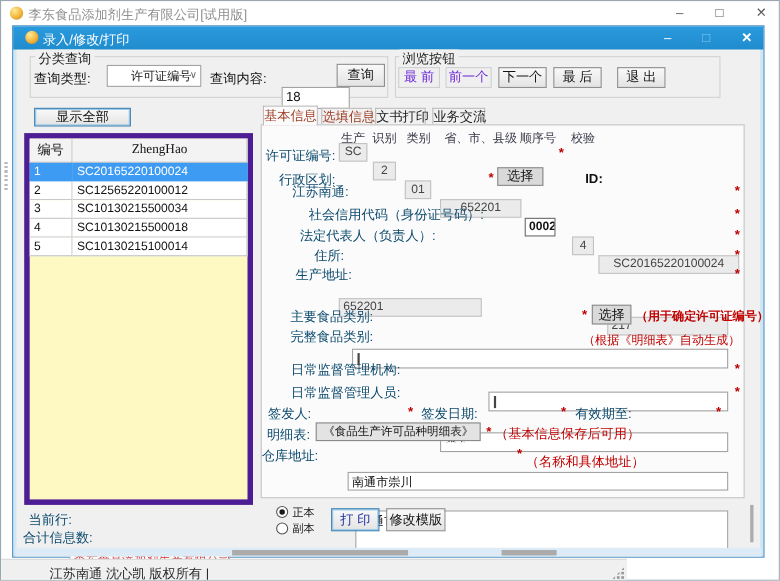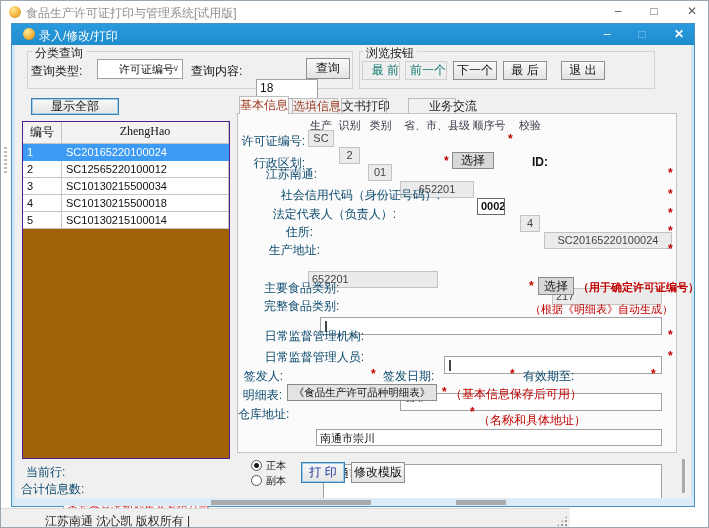--- a/index.html
+++ b/index.html
@@ -16,21 +16,21 @@
   .ititlebar{background:linear-gradient(#2a9ade,#1f8ccd);}
   .ititle{color:#fff;font-size:12px;white-space:nowrap;}
   .ictl{color:#fff;font-size:12px;text-align:center;width:20px;}
   .faded{opacity:.45;}
   
   .group{border:1px solid #d2d2d2;}
   .gtitle{background:#f0f0f0;padding:0 3px;font-size:12px;color:#222;white-space:nowrap;}
   
   .btn{background:linear-gradient(#f9f9f9,#e3e3e3);border:1px solid #8f8f8f;color:#111;
        font-size:12px;text-align:center;white-space:nowrap;overflow:hidden;}
-  .btn.disabled{background:#efefef;border-color:#cfcfcf;color:#0f766e;text-align:right;}
+  .btn.disabled{background:#efefef;border-color:#cfcfcf;color:#6d28d9;}
   .btn.gray{background:#d9d9d9;border-color:#8a8a8a;}
   .btn.focus{border:1px solid #3c7fb1;box-shadow:inset 0 0 0 1px #9ccdeb;}
   .btn.navy{color:#1c2f9e;}
   
   .lbl{color:#0c4a6e;font-size:12px;white-space:nowrap;}
   .tar{text-align:right;}
   .box{background:#fff;border:1px solid #a2a2a2;font-size:11px;color:#111;padding:1px 3px;
        white-space:nowrap;overflow:hidden;position:relative;}
   .ro{background:#ebebeb;border-color:#c2c2c2;color:#444;}
   .ctr{text-align:center;}
@@ -43,21 +43,21 @@
   .redact{position:absolute;left:4px;white-space:nowrap;font-size:11px;color:#333;}
   .cliptop{top:2px;height:6px;overflow:hidden;}
   
   .tab{border:1px solid #bdbdbd;border-bottom:none;background:#f1f1f1;font-size:12px;
        text-align:center;white-space:nowrap;color:#222;}
   .tab.red{color:#9e3b22;}
   .tab.active{background:#fbfbfb;z-index:3;}
   .tabpage{background:#fbfbfb;border:1px solid #c3c3c3;}
   .seghdr{font-size:11px;color:#3a3a4a;text-align:center;white-space:nowrap;}
   
-  .grid{background:#a16207;border:1px solid #4c1d95;}
+  .grid{background:#fef9c3;border:5px solid #4c1d95;}
   .gcell{border-right:1px solid #c4c4c4;border-bottom:1px solid #c4c4c4;background:#fff;
          font-size:11px;padding:2px 4px;white-space:nowrap;overflow:hidden;}
   .ghead{background:#f3f3f3;font-size:12px;color:#111;}
   .sel .gcell{background:#3e9bf4;color:#fff;border-color:#3e9bf4;}
   
   .radio{width:11px;height:11px;border:1px solid #555;border-radius:50%;background:#fff;}
   .radio.on::after{content:"";display:block;width:5px;height:5px;border-radius:50%;background:#1a1a1a;margin:2px;}
   .rlbl{font-size:10px;color:#111;white-space:nowrap;}
   
   .hscroll{background:#dcebf5;}
@@ -66,21 +66,21 @@
   .grip{width:12px;height:12px;background-image:radial-gradient(#9a9a9a 1.2px,transparent 1.3px);
         background-size:4px 4px;clip-path:polygon(100% 0,100% 100%,0 100%);}
   .dockdots{width:3px;background:repeating-linear-gradient(#b9b9b9 0 2px,transparent 2px 4px);}
 </style>
 </head>
 <body>
 
 <div class="page">
 
   <div class="abs ball" style="left:8px;top:5px;"></div>
-  <span class="abs otitle" style="left:25px;top:4px;">食品生产许可证打印与管理系统[试用版]</span>
+  <span class="abs otitle" style="left:25px;top:4px;">李东食品添加剂生产有限公司[试用版]</span>
   <span class="abs octl" style="left:608px;top:3px;">–</span>
   <span class="abs octl" style="left:644px;top:3px;">□</span>
   <span class="abs octl" style="left:682px;top:3px;">✕</span>
 
   <div class="abs dockdots" style="left:3px;top:146px;height:26px;"></div>
 
   <div class="abs inner-frame" style="left:10px;top:22px;width:684px;height:484px;"></div>
   <div class="abs ititlebar" style="left:11px;top:23px;width:682px;height:21px;"></div>
   <div class="abs ball" style="left:22px;top:27px;"></div>
   <span class="abs ititle" style="left:38px;top:27px;">录入/修改/打印</span>
@@ -136,21 +136,21 @@
     </div>
   </div>
 
   <span class="abs lbl" style="left:25px;top:463px;">当前行:</span>
   <div class="abs box" style="left:62px;top:459px;width:146px;height:18px;color:#d03030;font-size:11px;">李东食品添加剂生产有限公司</div>
   <span class="abs lbl" style="left:20px;top:480px;">合计信息数:</span>
 
   <div class="abs tab red active" style="left:238px;top:95px;width:50px;height:18px;line-height:17px;">基本信息</div>
   <div class="abs tab red" style="left:291px;top:97px;width:46px;height:15px;line-height:14px;">选填信息</div>
   <div class="abs tab" style="left:340px;top:97px;width:46px;height:15px;line-height:14px;">文书打印</div>
-  <div class="abs tab" style="left:407px;top:97px;width:48px;height:15px;line-height:14px;padding-left:20px;">业务交流</div>
+  <div class="abs tab" style="left:392px;top:97px;width:48px;height:15px;line-height:14px;">业务交流</div>
 
   <div class="abs tabpage" style="left:236px;top:112px;width:440px;height:340px;">
 
     <span class="abs seghdr" style="left:70px;top:4px;width:26px;">生产</span>
     <span class="abs seghdr" style="left:99px;top:4px;width:25px;">识别</span>
     <span class="abs seghdr" style="left:129px;top:4px;width:27px;">类别</span>
     <span class="abs seghdr" style="left:162px;top:4px;width:74px;">省、市、县级</span>
     <span class="abs seghdr" style="left:231px;top:4px;width:40px;">顺序号</span>
     <span class="abs seghdr" style="left:276px;top:4px;width:32px;">校验</span>
 

